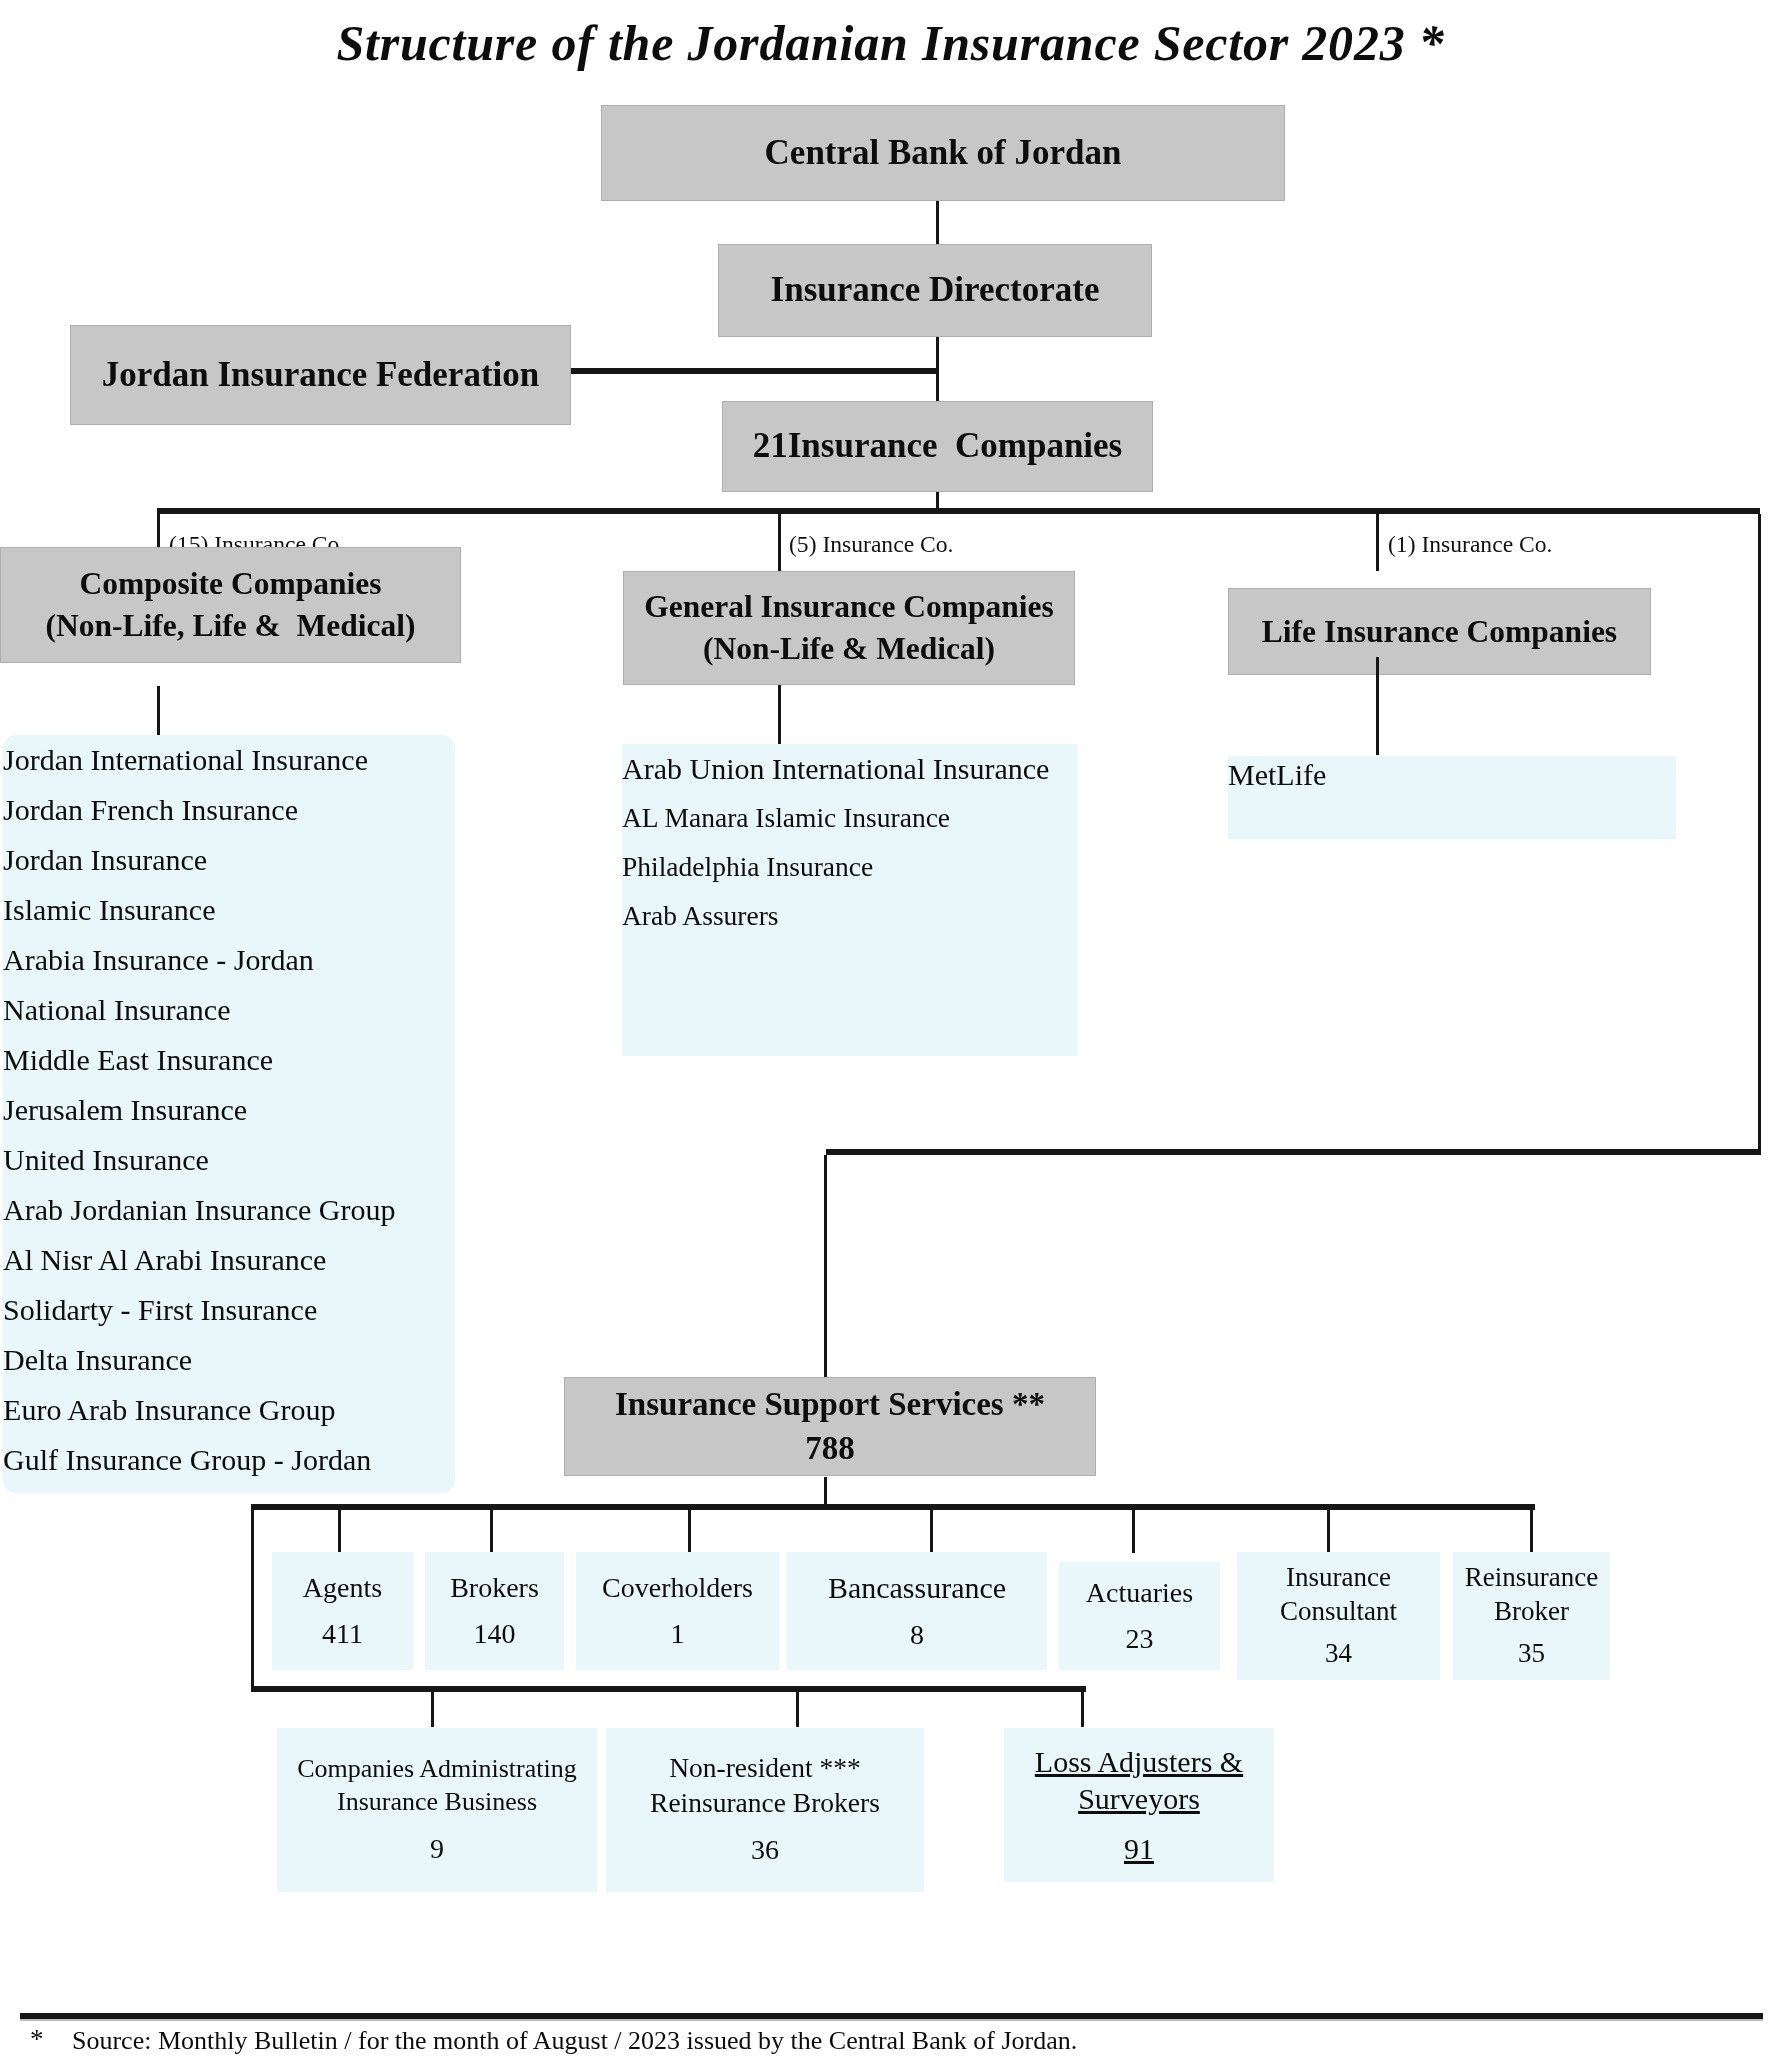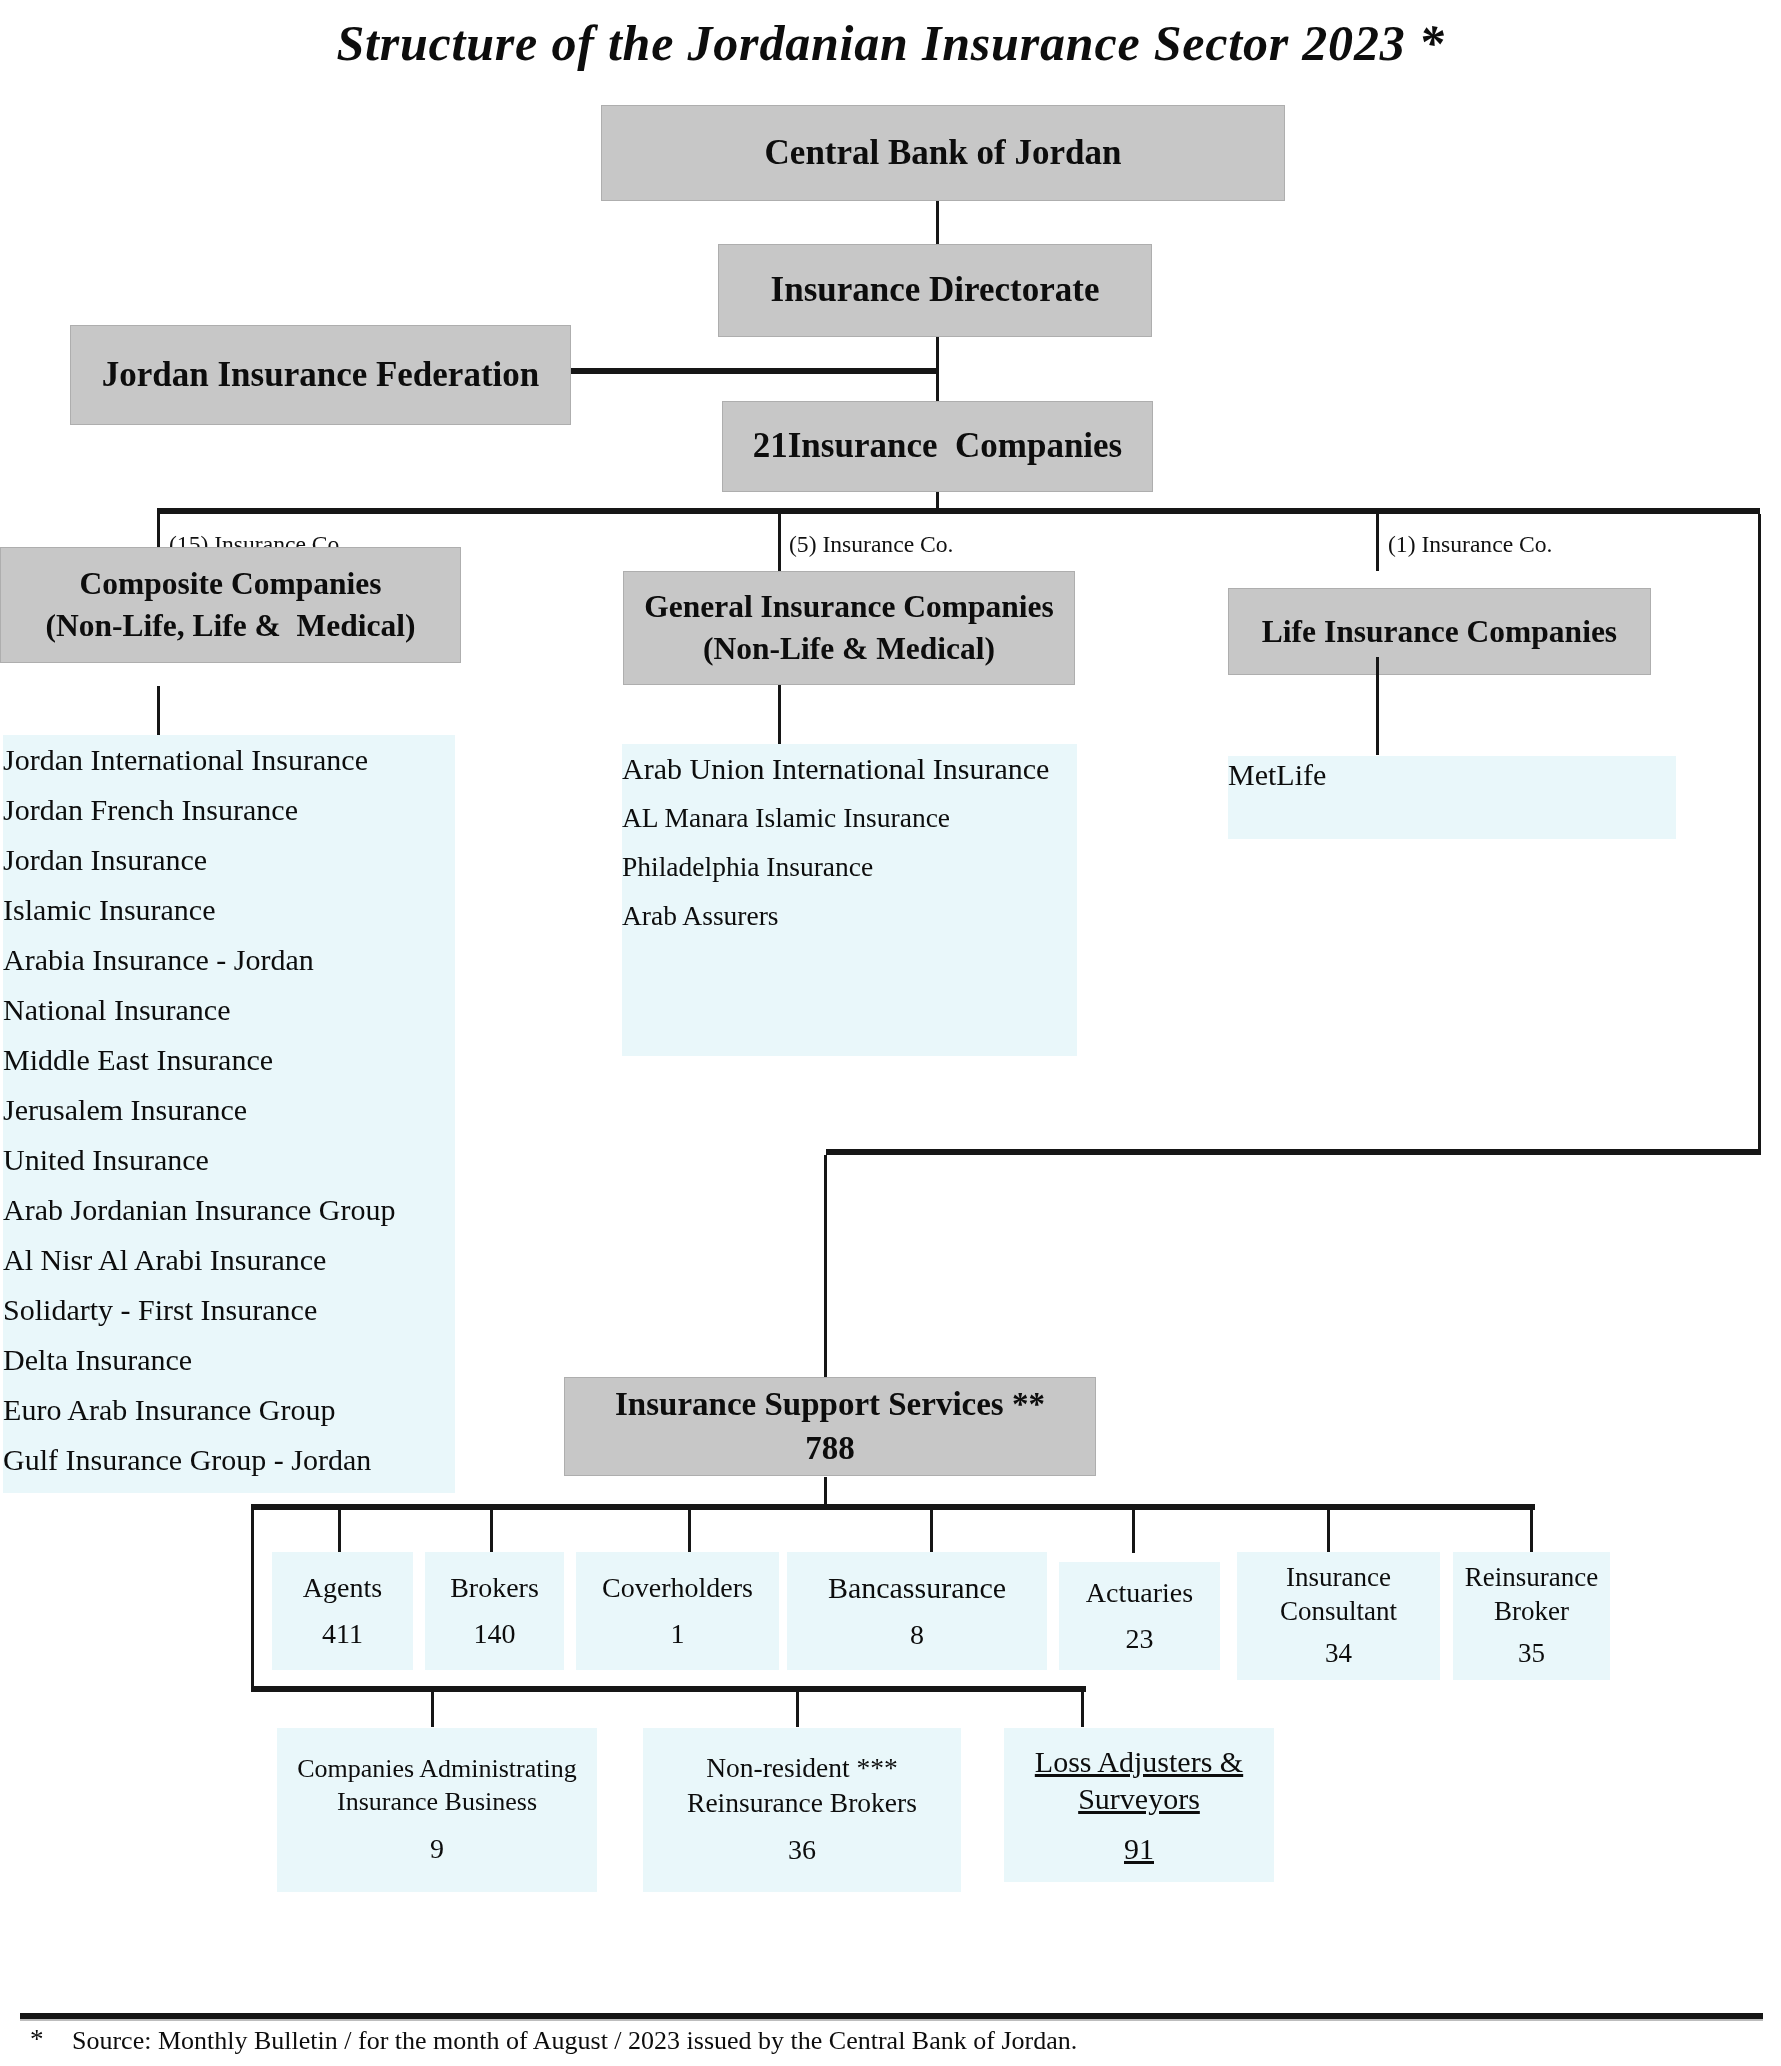--- a/index.html
+++ b/index.html
@@ -117,21 +117,21 @@
     <div class="l2">(Non-Life &amp; Medical)</div>
   </div>
   <div class="gbox fs40" style="left:1228px;top:588px;width:423px;height:87px;">
     <div class="l1">Life Insurance Companies</div>
   </div>
 
   <div class="vl" style="left:157px;top:686px;height:49px;"></div>
   <div class="vl" style="left:778px;top:685px;height:59px;"></div>
   <div class="vl" style="left:1376px;top:657px;height:98px;"></div>
 
-  <div class="lbox" style="left:3.1px;top:735px;width:452px;height:758px;">
+  <div class="lbox" style="left:3.1px;top:735px;width:452px;height:758px;border-radius:13px;">
     <ul class="list-left">
         <li>Jordan International Insurance</li>
         <li>Jordan French Insurance</li>
         <li>Jordan Insurance</li>
         <li>Islamic Insurance</li>
         <li>Arabia Insurance - Jordan</li>
         <li>National Insurance</li>
         <li>Middle East Insurance</li>
         <li>Jerusalem Insurance</li>
         <li>United Insurance</li>
@@ -208,21 +208,21 @@
 
   <div class="hl" style="left:251px;top:1686px;width:835px;"></div>
   <div class="vl" style="left:431px;top:1691px;height:36px;"></div>
   <div class="vl" style="left:796px;top:1691px;height:36px;"></div>
   <div class="vl" style="left:1081px;top:1691px;height:36px;"></div>
 
   <div class="sbox r2a" style="left:277px;top:1728px;width:320px;height:164px;">
     <div class="sb-label">Companies Administrating Insurance Business</div>
     <div class="sb-value">9</div>
   </div>
-  <div class="sbox r2b" style="left:643px;top:1728px;width:318px;height:164px;align-items:center;">
+  <div class="sbox r2b" style="left:606px;top:1728px;width:318px;height:164px;align-items:center;">
     <div class="sb-label">Non-resident *** Reinsurance Brokers</div>
     <div class="sb-value">36</div>
   </div>
   <div class="sbox r2c" style="left:1004px;top:1728px;width:270px;height:154px;text-decoration:underline;">
     <div class="sb-label">Loss Adjusters &amp; Surveyors</div>
     <div class="sb-value">91</div>
   </div>
 
   <div class="footer-rule"></div>
   <div class="footer-marker">*</div>

